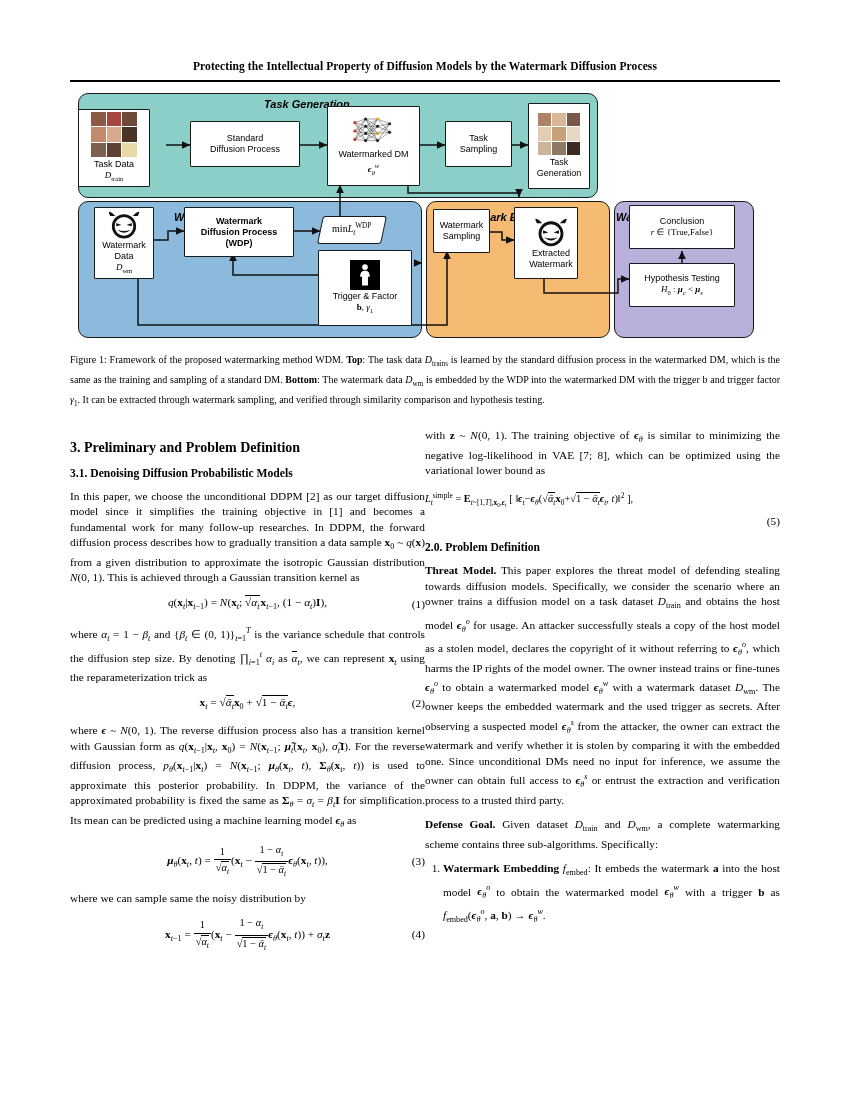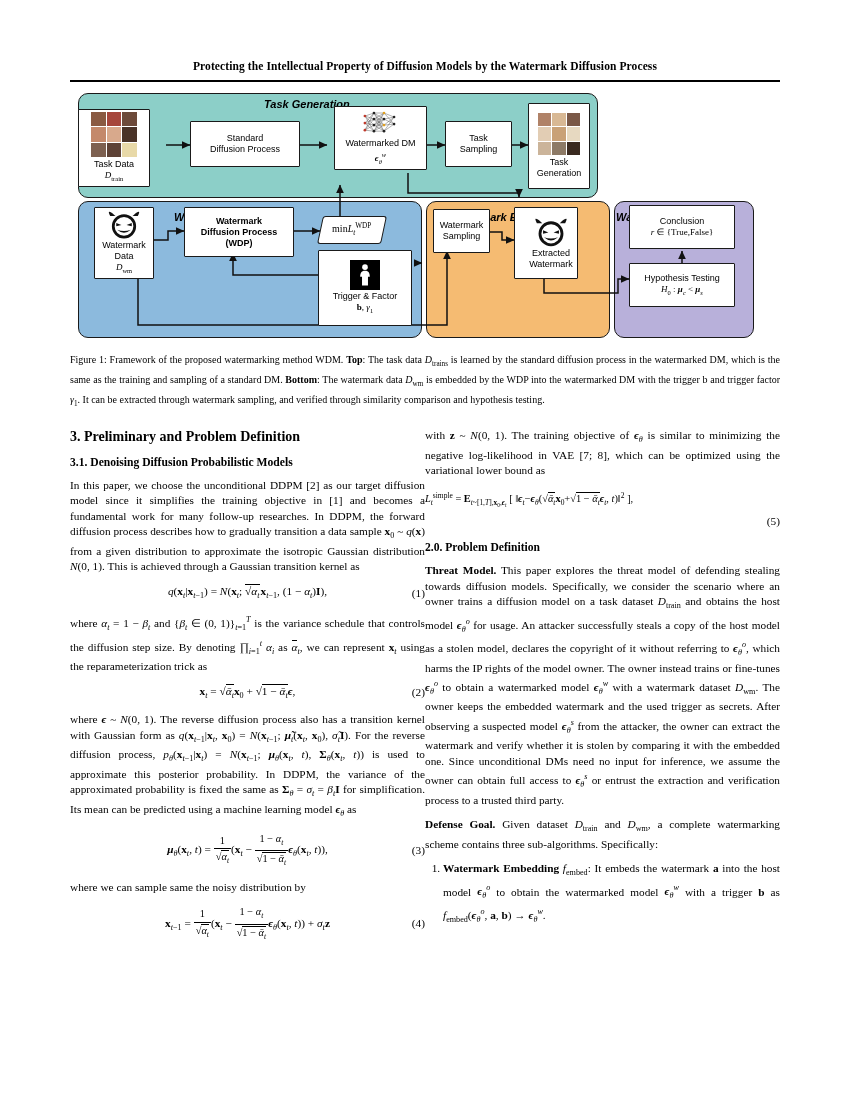--- a/index.html
+++ b/index.html
@@ -79,21 +79,21 @@
   .trigbox { width:30px; height:30px; background:#000; display:flex; align-items:center; justify-content:center; margin-bottom:1px;}
 
   
   .caption {
     position:absolute; left:70px; top:352px; width:710px;
     font-size:10px; line-height:16.1px; text-align:justify;
   }
 
   
   .col { position:absolute; top:428px; width:355px; font-size:11.3px; line-height:15.4px; text-align:justify; }
-  .colL { left:70px; }
+  .colL { left:70px;margin-top:11px; }
   .colR { left:425px; }
 
   h2.sec { font-size:14px; font-weight:bold; margin:0 0 9px 0; line-height:18px; text-align:left;}
   h3.sub { font-size:11.6px; font-weight:bold; margin:2px 0 8px 0; line-height:15px; text-align:left;}
   p { margin:0 0 9px 0; text-indent:0; }
   .eq { text-align:center; margin:9px 0 9px 0; position:relative; }
   .eqno { position:absolute; right:0; top:50%; transform:translateY(-50%); }
   .eqno2 { display:block; text-align:right; }
   ol.defs { margin:0; padding-left:18px; }
   ol.defs li { margin-bottom:4px; }
@@ -180,21 +180,21 @@
       </div>
       <span class="ttl">Task Data</span>
       <span class="sub"><span class="cal">D</span><sub class="s">train</sub></span>
     </div>
 
     <div class="node" style="left:112px; top:28px; width:110px; height:46px;">
       <span>Standard</span>
       <span>Diffusion Process</span>
     </div>
 
-    <div class="node" style="left:256px; top:13px; width:93px; height:64px;">
+    <div class="node" style="left:249px; top:13px; width:93px; height:80px;">
       <svg class="netico" viewBox="0 0 80 56">
         <g stroke="#222" stroke-width="0.7">
           <line x1="8" y1="14" x2="26" y2="8"></line>
             <line x1="8" y1="14" x2="26" y2="20"></line>
             <line x1="8" y1="14" x2="26" y2="32"></line>
             <line x1="8" y1="14" x2="26" y2="44"></line>
           <line x1="8" y1="28" x2="26" y2="8"></line>
             <line x1="8" y1="28" x2="26" y2="20"></line>
             <line x1="8" y1="28" x2="26" y2="32"></line>
             <line x1="8" y1="28" x2="26" y2="44"></line>

